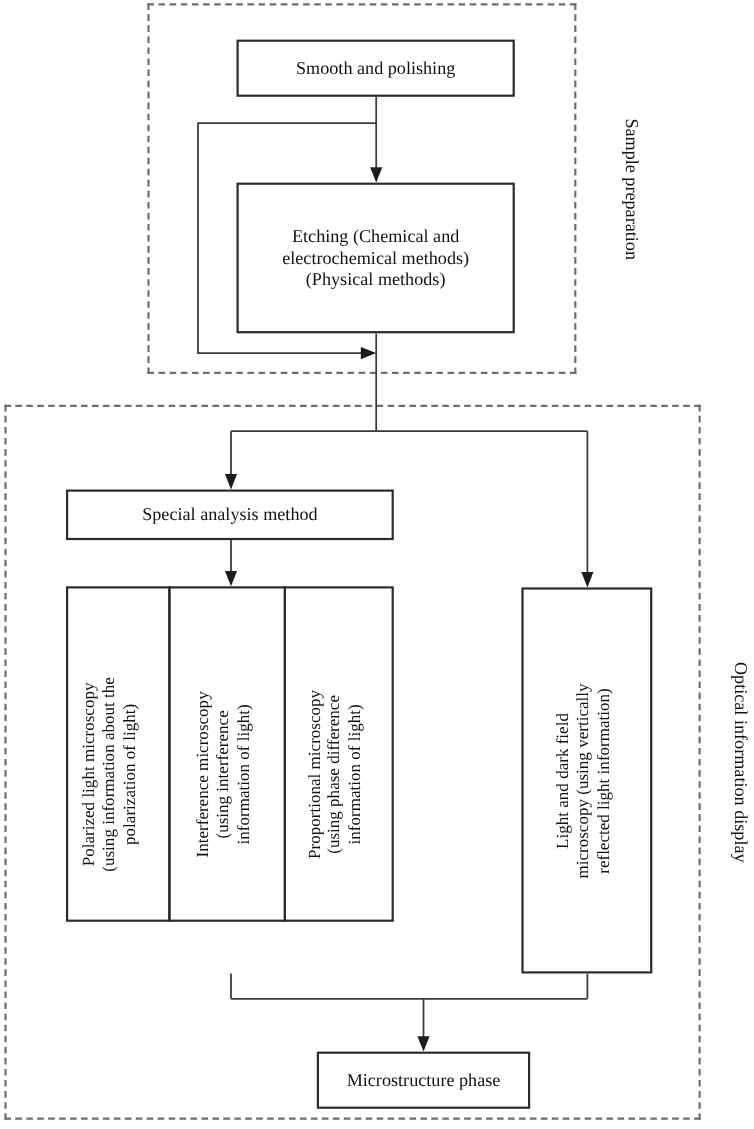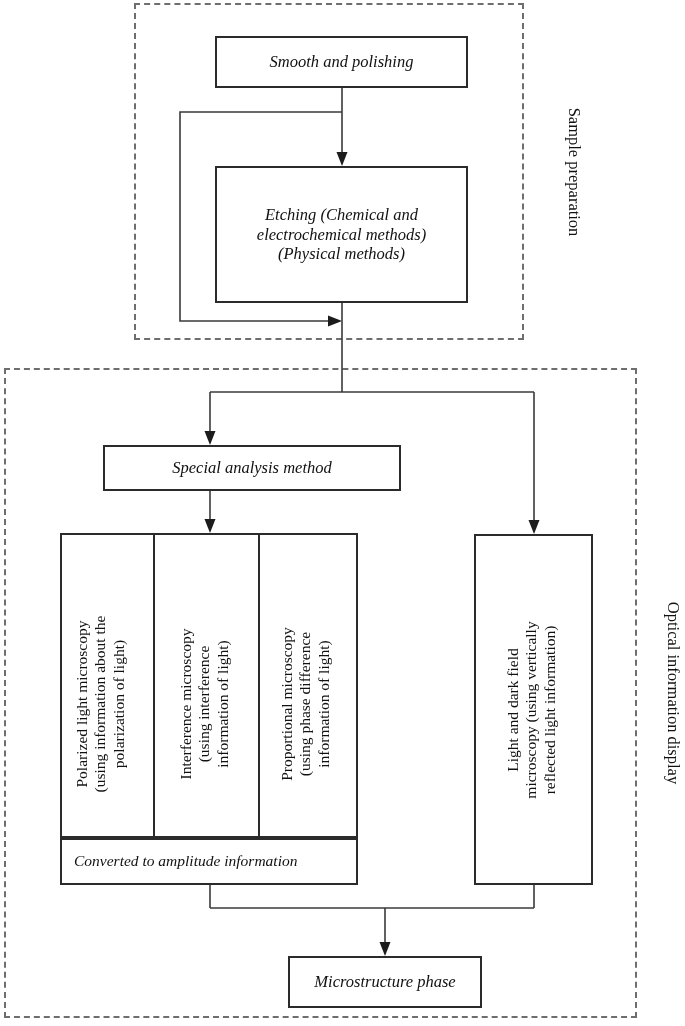--- a/index.html
+++ b/index.html
@@ -35,21 +35,20 @@
     display: flex;
     align-items: center;
     justify-content: center;
     text-align: center;
     line-height: 1.18;
   }
   .box-text {
     display: block;
     white-space: pre-line;
     padding: 0 4px;
-    font-style: italic;
   }
   
   .vlabel {
     position: absolute;
     white-space: pre-line;
     text-align: center;
     line-height: 1.18;
     transform-origin: 50% 50%;
   }
   .vlabel.cw {
@@ -130,42 +129,39 @@
   <div class="box fs-16" style="left:215px; top:36px; width:253px; height:52px;">
     <span class="box-text">Smooth and polishing</span>
   </div>
 
   <div class="box fs-16" style="left:215px; top:166px; width:253px; height:137px;">
     <span class="box-text">Etching (Chemical and
 electrochemical methods)
 (Physical methods)</span>
   </div>
 
-  <div class="box fs-16" style="left:60px; top:445px; width:298px; height:46px;margin-left:43px;">
+  <div class="box fs-16" style="left:60px; top:445px; width:298px; height:46px;">
     <span class="box-text">Special analysis method</span>
   </div>
 
   <div class="colcell" style="left:60px; top:533px; width:95px; height:305px;"></div>
   <div class="vlabel ccw fs-15" style="left:-45px; top:674px; width:295px; height:60px;">Polarized light microscopy
 (using information about the
 polarization of light)</div>
 
   <div class="colcell" style="left:153px; top:533px; width:107px; height:305px;"></div>
   <div class="vlabel ccw fs-15" style="left:59px; top:674px; width:295px; height:60px;">Interference microscopy
 (using interference
 information of light)</div>
 
   <div class="colcell" style="left:258px; top:533px; width:100px; height:305px;"></div>
   <div class="vlabel ccw fs-15" style="left:160px; top:674px; width:295px; height:60px;">Proportional microscopy
 (using phase difference
 information of light)</div>
 
-  <div class="box fs-15" style="left:60px; top:838px; width:298px; height:47px; justify-content:flex-start;">
-    <span class="box-text" style="padding-left:12px;">Converted to amplitude information</span>
-  </div>
 
   <div class="box" style="left:474px; top:534px; width:119px; height:351px;"></div>
   <div class="vlabel ccw fs-15" style="left:393px; top:680px; width:281px; height:60px;">Light and dark field
 microscopy (using vertically
 reflected light information)</div>
 
   <div class="box fs-16" style="left:288px; top:956px; width:194px; height:52px;">
     <span class="box-text">Microstructure phase</span>
   </div>
 

